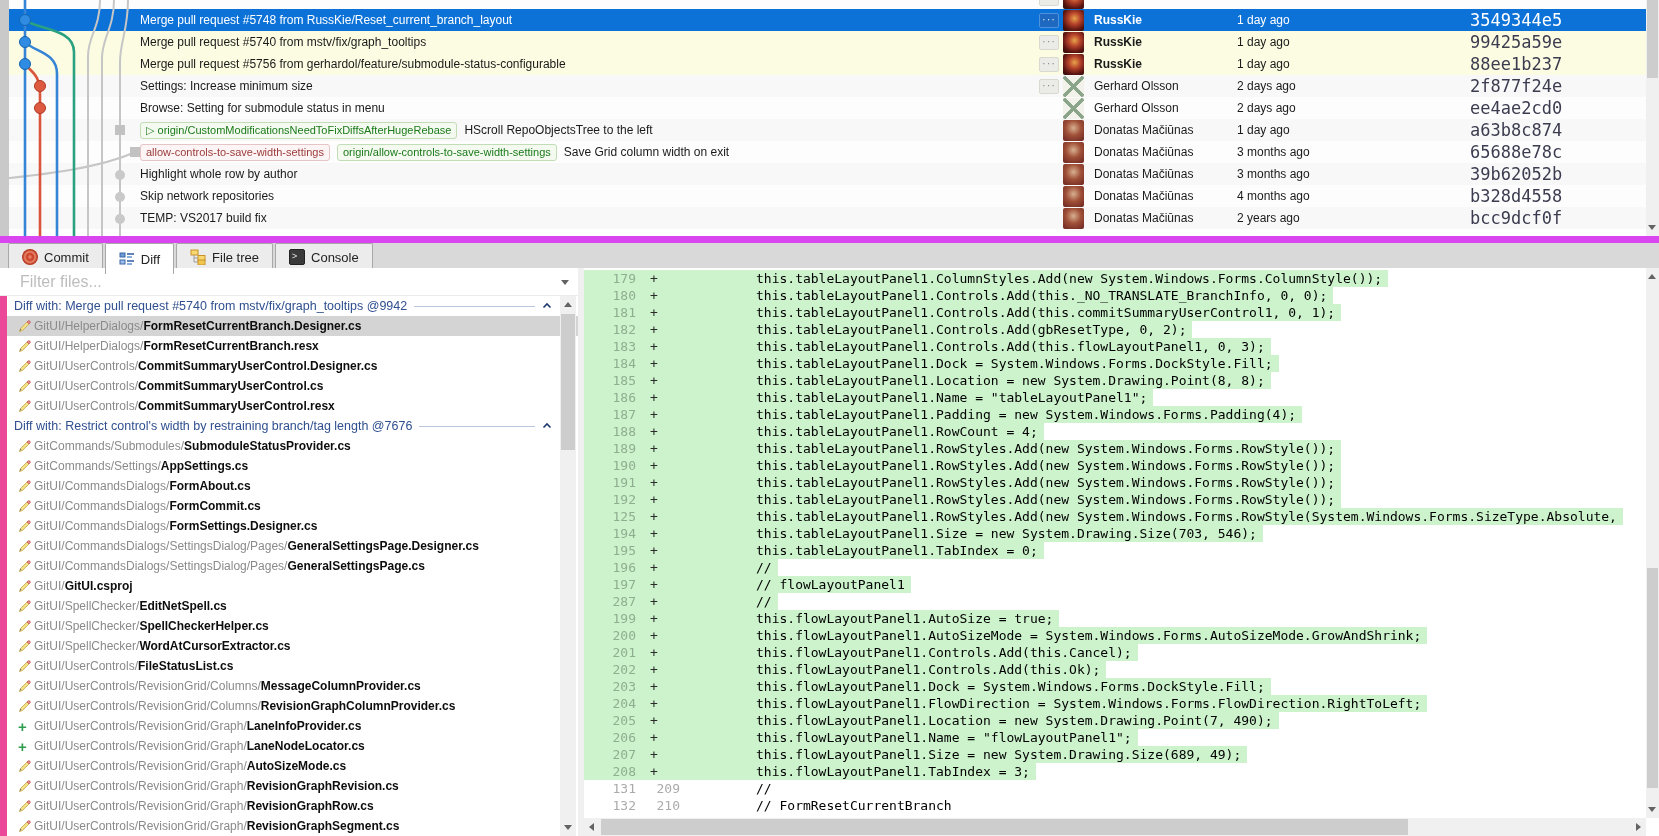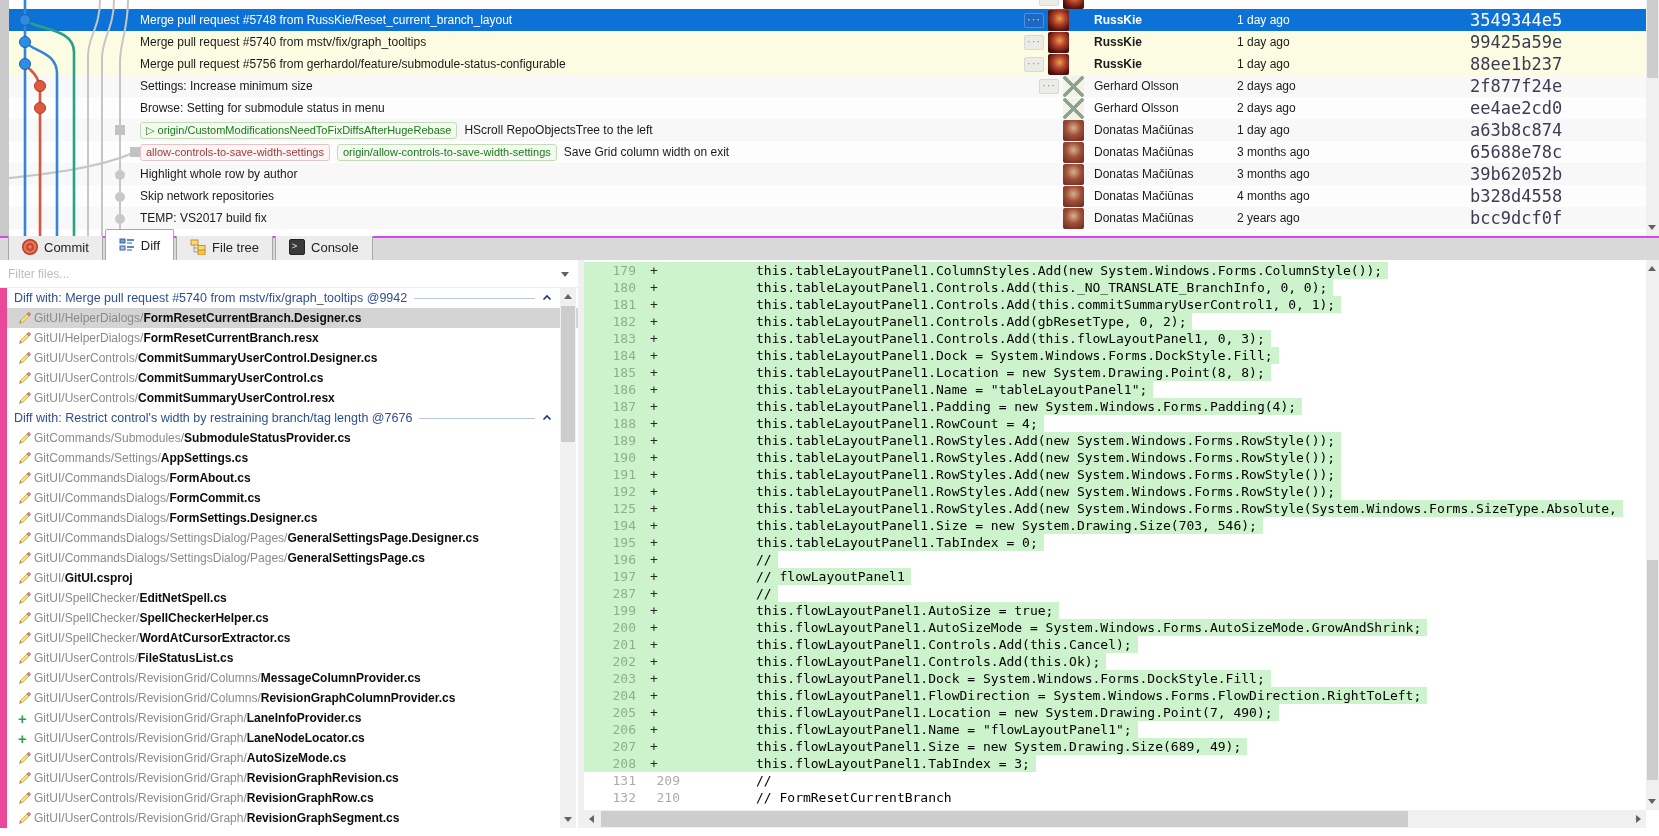--- a/index.html
+++ b/index.html
@@ -28,55 +28,55 @@
               color:#8a8a8a; font-size:11px; line-height:11px; text-align:center; letter-spacing:1px; cursor:pointer;}
   .selected .dots-btn { background:#1e68c0; border-color:#4b94dd; color:#d8e8fa; }
   .c-avatar { flex:0 0 26px; }
   .avatar { width:21px; height:21px; border-radius:2px; }
   .av-russkie { background:radial-gradient(circle at 55% 40%, #e8a34a 0%, #b5422a 35%, #5a1410 70%, #260907 100%); }
   .av-gerhard { background:
       linear-gradient(45deg, transparent 43%, #8aa58a 43%, #8aa58a 57%, transparent 57%),
       linear-gradient(-45deg, transparent 43%, #8aa58a 43%, #8aa58a 57%, transparent 57%), #f2f2ea; }
   .av-donatas { background:radial-gradient(circle at 50% 38%, #d8b090 0%, #a05038 45%, #6a2420 100%); }
   .c-author { flex:0 0 148px; padding-left:5px; }
-  .c-author.bold { font-weight:bold;margin-left:15px; }
+  .c-author.bold { font-weight:bold; }
   .c-date { flex:0 0 233px; }
   .c-hash { flex:0 0 176px; font-family:"DejaVu Sans Mono","Liberation Mono",monospace; font-size:17px; color:#3c3c50; }
 
   
   .sb { background:#f0f0f0; position:absolute; }
   .sb-thumb { position:absolute; background:#cdcdcd; }
   .arr { width:0; height:0; position:absolute; }
   .arr-down { border-left:4px solid transparent; border-right:4px solid transparent; border-top:5px solid #636363; }
   .arr-up   { border-left:4px solid transparent; border-right:4px solid transparent; border-bottom:5px solid #636363; }
   .arr-left { border-top:4px solid transparent; border-bottom:4px solid transparent; border-right:5px solid #636363; }
   .arr-right{ border-top:4px solid transparent; border-bottom:4px solid transparent; border-left:5px solid #636363; }
   .grid-vscroll { right:0; top:0; width:13px; height:236px; }
   .list-vscroll { right:2px; top:28px; width:16px; bottom:0; }
   .diff-vscroll { right:0; top:0; width:13px; bottom:18px; }
   .diff-hscroll { left:0; right:13px; bottom:0; height:18px; }
 
   
-  .tabstrip { height:24px; background:#d9d9d9; border-top:2px solid #d946ef; display:flex;
-              align-items:flex-end; padding-left:8px; }
+  .tabstrip { height:32px; background:#d9d9d9; border-top:7px solid #d946ef; display:flex;
+              align-items:flex-start; padding-left:8px; }
   .tab { height:27px; display:flex; align-items:center; gap:6px; padding:0 13px; background:#ececec;
          border:1px solid #a8a8a8; border-bottom:none; margin-right:2px; border-radius:2px 2px 0 0;
          font-size:13px; color:#222; cursor:pointer; }
   .tab.active { background:#fff; height:31px; position:relative; z-index:4; }
   .ticon { width:16px; height:16px; display:inline-block; }
   .ic-commit { border-radius:50%; background:radial-gradient(circle, #f0937a 0%, #c83a20 28%, #e8876c 46%, #b23018 66%, #d9654a 85%); }
   .ic-console { background:#3a3a3a; border:1px solid #222; border-radius:2px; position:relative; }
   .ic-console::after { content:">"; color:#e8e8e8; font-size:9px; position:absolute; left:2px; top:1px; }
 
   
   .bottom { display:flex; height:568px; }
   .left-panel { flex:0 0 578px; position:relative; background:#fff; }
   .filter-row { height:28px; position:relative; border-bottom:1px solid #ececec; }
-  .filter-row input { width:100%; height:100%; border:none; outline:none; padding:0 24px 0 8px;
-                      font-size:12px; font-family:"Liberation Sans",sans-serif; color:#404040; }
+  .filter-row input { width:100%; height:100%; border:none; outline:none; padding:0 24px 0 20px;
+                      font-size:16px; font-family:"Liberation Sans",sans-serif; color:#404040; }
   .filter-row input::placeholder { color:#bdbdbd; }
   .filter-drop { position:absolute; right:4px; top:5px; width:18px; height:18px; background:#fff;
                  display:flex; align-items:center; justify-content:center; cursor:pointer; }
   .filter-drop .arr-down { position:static; }
   .file-list { height:540px; overflow:hidden; border-left:7px solid #ec4899; }
   .fgroup { height:20px; display:flex; align-items:center; padding:0 26px 0 7px; color:#2f4f8f;
             font-size:12.5px; white-space:nowrap; cursor:pointer; }
   .grule { flex:1; height:1px; background:#b9c6dd; margin:0 7px; min-width:10px; }
   .frow { height:20px; display:flex; align-items:center; padding-left:11px; white-space:nowrap; cursor:pointer; }
   .frow.sel { background:#d4d4d4; }

